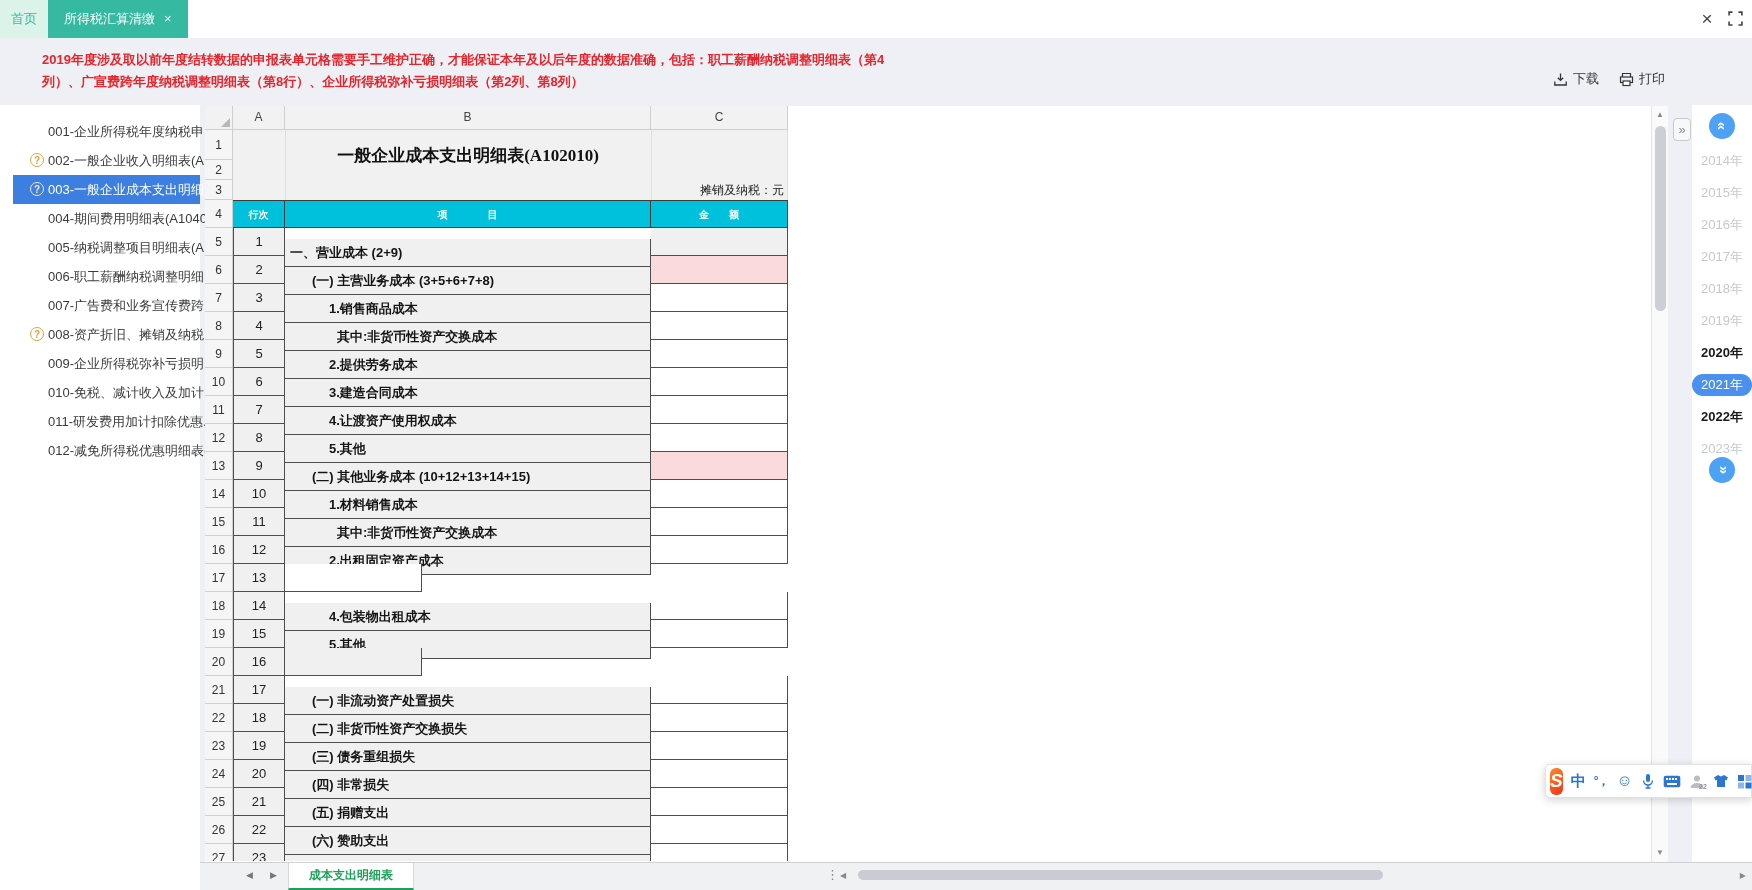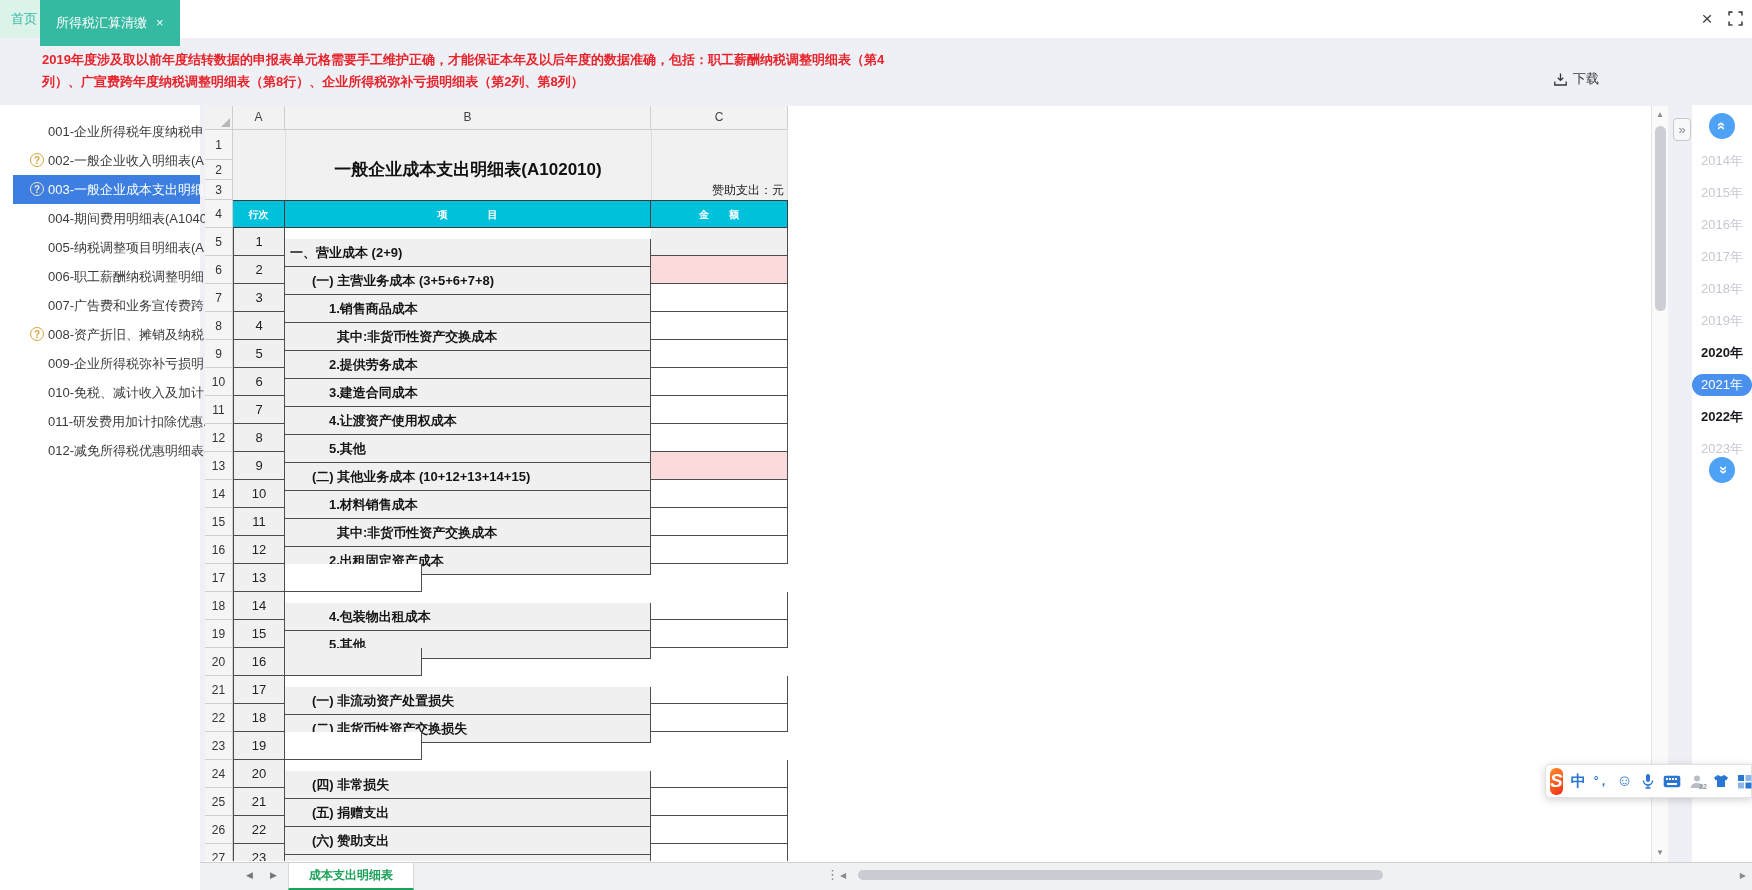--- a/index.html
+++ b/index.html
@@ -3,30 +3,30 @@
 <meta charset="utf-8">
 <style>
   html,body{margin:0;padding:0;background:#dfe2e8;}
   *{box-sizing:border-box;}
   #app{position:relative;width:1752px;height:890px;background:#eef0f5;overflow:hidden;
        font-family:"Liberation Sans","DejaVu Sans",sans-serif;color:#333;}
   
   .tabbar{position:absolute;left:0;top:0;right:0;height:38px;background:#fff;}
   .tab-home{position:absolute;left:0;top:0;width:48px;height:38px;background:#dcf3ea;color:#35b9a0;
             font-size:13px;line-height:38px;text-align:center;cursor:pointer;}
-  .tab-active{position:absolute;left:40px;top:0;height:46px;background:#35b9a0;color:#fff;
+  .tab-active{position:absolute;left:48px;top:0;height:38px;background:#35b9a0;color:#fff;
               font-size:13px;line-height:38px;padding:0 16px;cursor:pointer;display:flex;align-items:center;gap:9px;}
   .tab-close{font-size:13px;color:#eafff8;cursor:pointer;}
   .win-close{position:absolute;right:32px;top:6px;width:26px;height:26px;font-size:19px;color:#444;
              text-align:center;line-height:26px;cursor:pointer;}
   .win-full{position:absolute;right:4px;top:11px;width:20px;height:20px;cursor:pointer;}
   
   .notice{position:absolute;left:14px;top:49px;width:1330px;color:#e8232b;font-size:13px;
           font-weight:700;line-height:22px;margin-left:28px;}
-  .actions{position:absolute;left:1553px;top:70px;display:flex;gap:20px;flex-direction:column;}
+  .actions{position:absolute;left:1553px;top:70px;display:flex;gap:20px;}
   .action-btn{display:flex;align-items:center;gap:5px;font-size:13px;color:#333;cursor:pointer;}
   
   .sidebar{position:absolute;left:0;top:105px;width:200px;bottom:0;background:#fff;padding-top:12px;}
   .side-item{position:relative;height:29px;display:flex;align-items:center;padding-left:48px;
              font-size:13px;color:#3b3b3b;cursor:pointer;white-space:nowrap;}
   .side-item .qicon{position:absolute;left:30px;top:7px;width:14px;height:14px;border-radius:50%;
              border:1px solid #d9a43e;color:#d9a43e;font-size:10px;line-height:13px;text-align:center;font-weight:700;}
   .side-item.selected{background:#3c7fe1;color:#fff;margin-left:13px;padding-left:35px;}
   .side-item.selected .qicon{left:17px;border-color:#f4e7c9;color:#f4e7c9;}
   .collapse{position:absolute;right:1px;top:337px;color:#9aa0a8;font-size:15px;cursor:pointer;}
@@ -38,22 +38,22 @@
   .ch{height:24px;background:#f2f2f2;border-right:1px solid #cfcfcf;border-bottom:1px solid #cfcfcf;
       font-size:12px;color:#444;text-align:center;line-height:23px;cursor:pointer;}
   .wA{width:52px;}.wB{width:366px;}.wC{width:137px;}
   .rh{width:28px;background:#f5f5f5;border-right:1px solid #cfcfcf;border-bottom:1px solid #cfcfcf;
       font-size:12px;color:#333;display:flex;align-items:center;justify-content:center;cursor:pointer;}
   .prerows{display:flex;height:50px;}
   .prerows .rhcol{display:flex;flex-direction:column;}
   .prerows .rh1{height:30px;}.prerows .rh2{height:20px;}
   .prearea{position:relative;width:555px;background:#f1f1f1;}
   .vline{position:absolute;top:0;bottom:0;width:1px;background:#dedede;}
-  .sheet-title{position:absolute;left:52px;width:366px;top:14px;height:50px;line-height:52px;text-align:center;
-               font-size:17px;font-weight:700;color:#111;}
+  .sheet-title{position:absolute;left:52px;width:366px;top:0;height:50px;line-height:52px;text-align:center;
+               font-size:17px;font-weight:700;color:#111;font-family:Liberation Serif, serif;}
   .row3{display:flex;height:20px;}
   .row3 .prearea{height:20px;}
   .unit-note{position:absolute;right:4px;top:0;height:20px;line-height:20px;font-size:12px;color:#222;}
   .thead{display:flex;height:28px;}
   .thead .tc{background:#00c1dc;color:#fff;font-size:10px;font-weight:700;text-align:center;line-height:27px;
              border:1px solid #3c3c3c;border-left:none;cursor:pointer;}
   .thead .tc:first-of-type{border-left:1px solid #3c3c3c;}
   .r{display:flex;height:28px;}
   .ca,.cb,.cc{border-right:1px solid #4d4d4d;border-bottom:1px solid #4d4d4d;height:28px;cursor:cell;}
   .ca{width:52px;background:#f0f0f0;font-size:13px;color:#222;text-align:center;line-height:27px;border-left:1px solid #4d4d4d;}
@@ -209,21 +209,21 @@
           <div class="vline" style="left:554px"></div>
         <div class="sheet-title">一般企业成本支出明细表(A102010)</div>
       </div>
     </div>
     <div class="row3">
       <div class="rh" style="height:20px">3</div>
       <div class="prearea">
         <div class="vline" style="left:52px"></div>
           <div class="vline" style="left:418px"></div>
           <div class="vline" style="left:554px"></div>
-        <div class="unit-note">赞助支出：元</div>
+        <div class="unit-note">摊销及纳税：元</div>
       </div>
     </div>
     <div class="thead">
       <div class="rh" style="height:28px">4</div>
       <div class="tc wA">行次</div>
       <div class="tc wB">项　　　　目</div>
       <div class="tc wC">金　　额</div>
     </div>
     <div>
         <div class="r">
@@ -328,20 +328,21 @@
         </div>
         <div class="r">
           <div class="rh">22</div>
           <div class="ca">18</div>
           <div class="cb ind1">(二) 非货币性资产交换损失</div>
           <div class="cc white"></div>
         </div>
         <div class="r">
           <div class="rh">23</div>
           <div class="ca">19</div>
+          <div class="cb ind1">(三) 债务重组损失</div>
           <div class="cc white"></div>
         </div>
         <div class="r">
           <div class="rh">24</div>
           <div class="ca">20</div>
           <div class="cb ind1">(四) 非常损失</div>
           <div class="cc white"></div>
         </div>
         <div class="r">
           <div class="rh">25</div>

